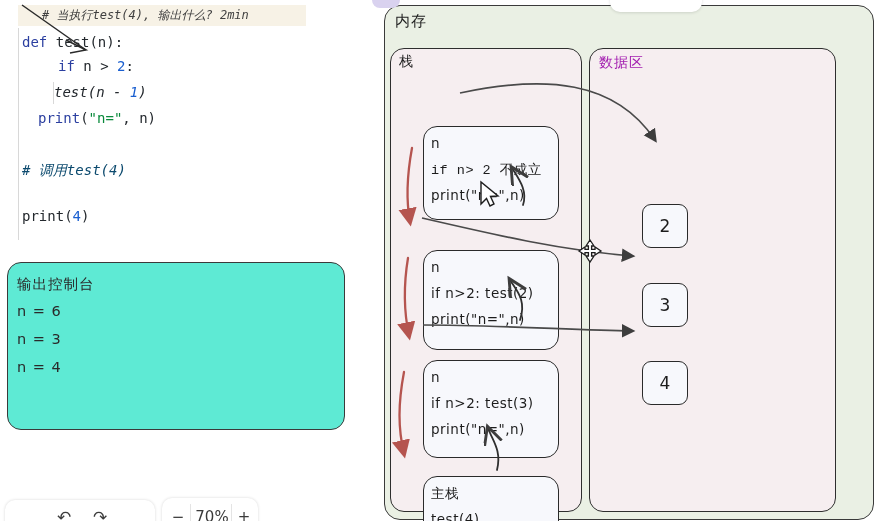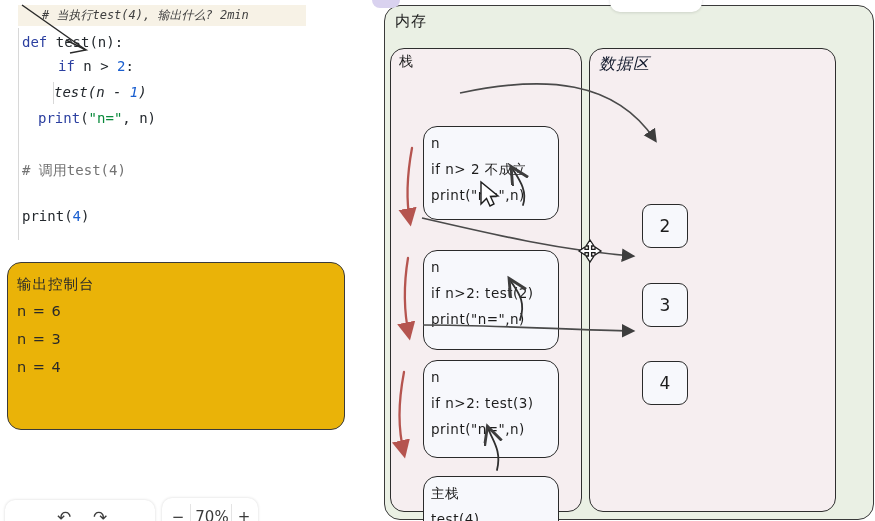--- a/index.html
+++ b/index.html
@@ -32,27 +32,27 @@
     background:#d8d8d8;
   }
   .code-line{
     position:absolute;left:22px;
     font-family:"DejaVu Sans Mono","Liberation Mono",monospace;
     font-size:14px;color:#24292e;white-space:pre;line-height:16px;
   }
   .kw{color:#2b3fa0;}
   .num{color:#1a5fd0;}
   .str{color:#0a8a3c;}
-  .cmt{color:#737373;}
+  .cmt{color:#0c4a6e;font-style:italic;}
   .fn{color:#24292e;}
 
   
   #console-box{
     position:absolute;left:7px;top:262px;width:336px;height:166px;
-    background:#eab308;
+    background:#5eead4;
     border:1.6px solid #3a3a3a;
     border-radius:14px;
   }
   #console-box .cl{
     position:absolute;left:9px;
     font-family:"DejaVu Sans","Liberation Sans",sans-serif;
     font-size:14.5px;color:#2a2a2a;letter-spacing:1px;white-space:nowrap;
   }
 
   
@@ -119,21 +119,21 @@
   }
 
   #data-region{
     position:absolute;left:589px;top:48px;width:245px;height:462px;
     background:#f6eef0;
     border:1.6px solid #2e2e2e;
     border-radius:14px;
   }
   #data-label{
     position:absolute;left:9px;top:5px;
-    font-size:16px;color:#0f172a;letter-spacing:1px;font-style:italic;
+    font-size:14px;color:#a21caf;letter-spacing:1px;
   }
 
   .stack-frame{
     position:absolute;left:33px;width:134px;
     background:#f7f8fc;
     border:1.7px solid #2a2a2a;
     border-radius:14px;
   }
   .stack-frame .fl{
     position:absolute;left:7px;
@@ -185,21 +185,21 @@
   <div id="stack-label">栈</div>
 </div>
 
 <div id="data-region">
   <div id="data-label">数据区</div>
 </div>
 
 <div id="stack-frames-container">
     <div class="stack-frame" style="top: 126px; left: 423px; height: 92px;">
       <div class="fl" style="top: 8px;">n</div>
-      <div class="fl" style="top: 34px;">if n&gt; 2 不成立</div>
+      <div class="fl" style="top: 34px; font-family: Liberation Mono, monospace;">if n&gt; 2 不成立</div>
       <div class="fl" style="top: 60px;">print("n=",n)</div>
     </div>
     <div class="stack-frame" style="top: 250px; left: 423px; height: 98px;">
       <div class="fl" style="top: 8px;">n</div>
       <div class="fl" style="top: 34px;">if n&gt;2: test(2)</div>
       <div class="fl" style="top: 60px;">print("n=",n)</div>
     </div>
     <div class="stack-frame" style="top: 360px; left: 423px; height: 96px;">
       <div class="fl" style="top: 8px;">n</div>
       <div class="fl" style="top: 34px;">if n&gt;2: test(3)</div>

